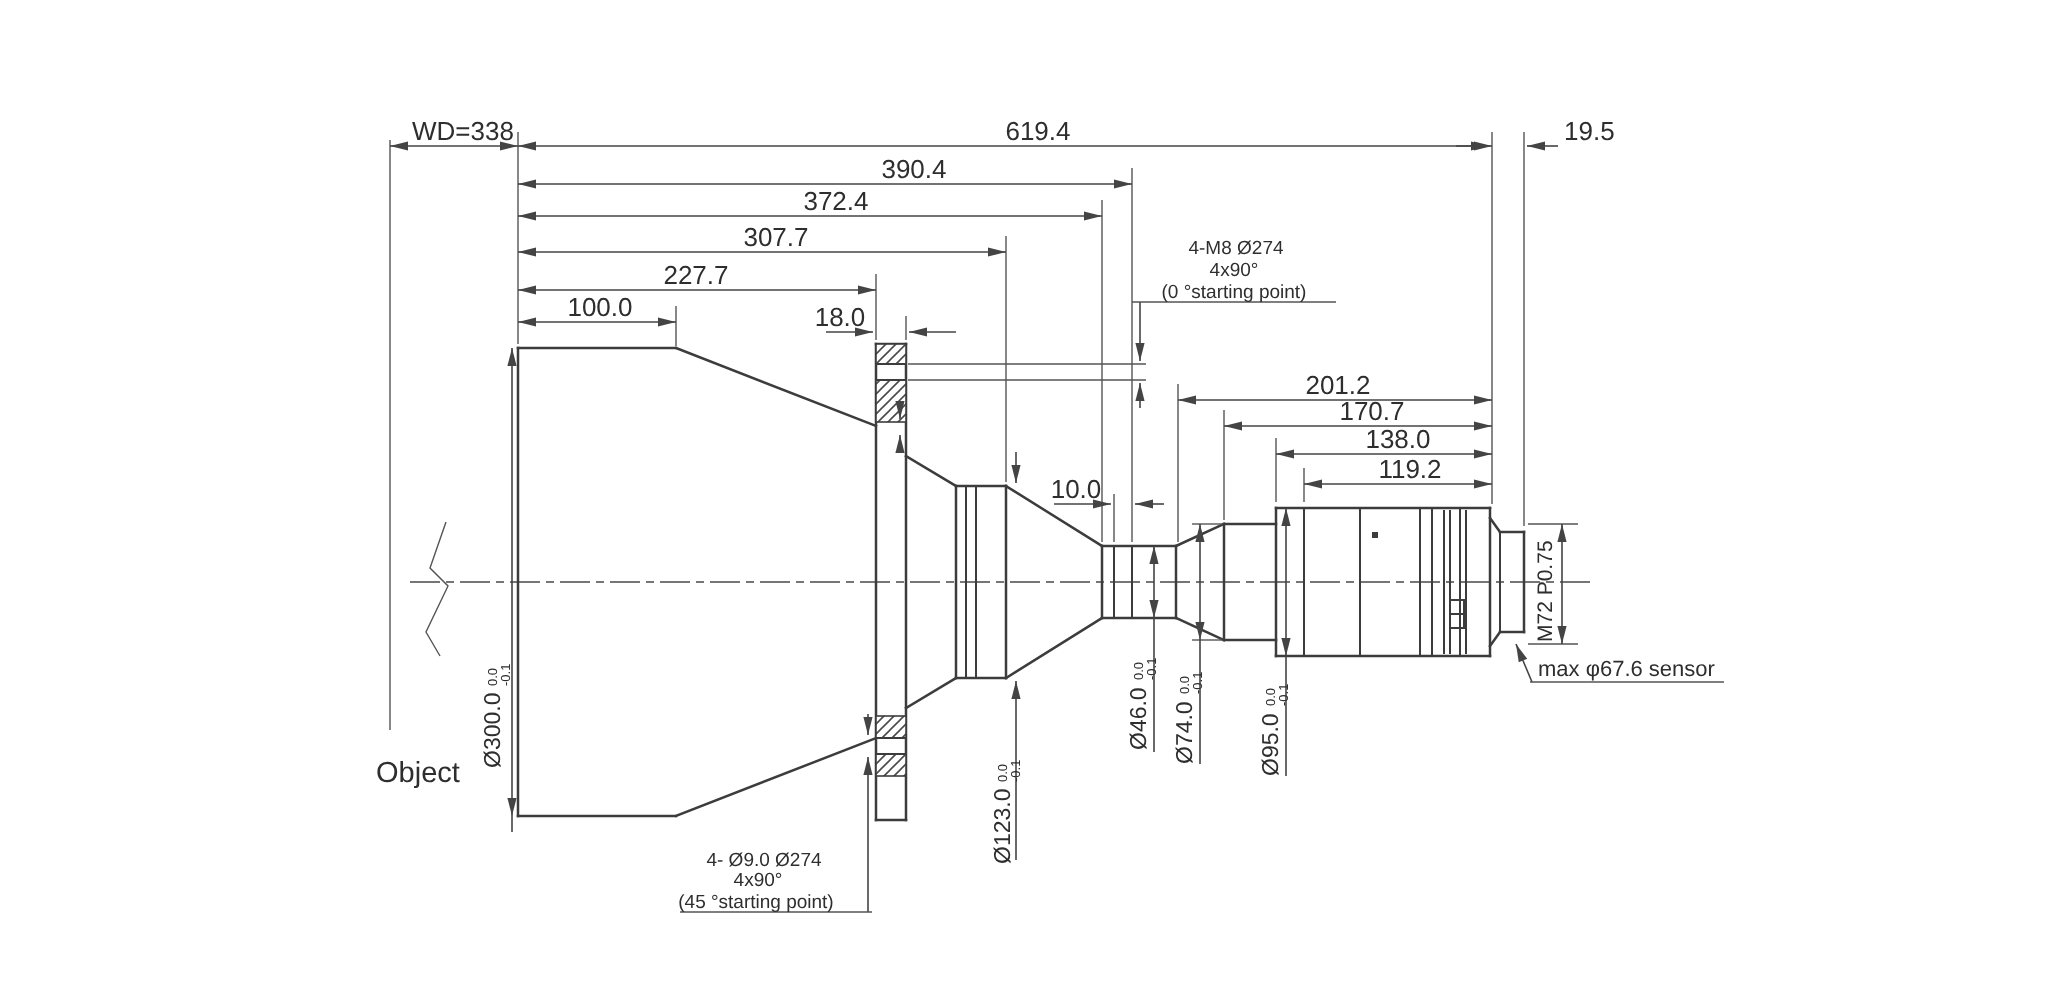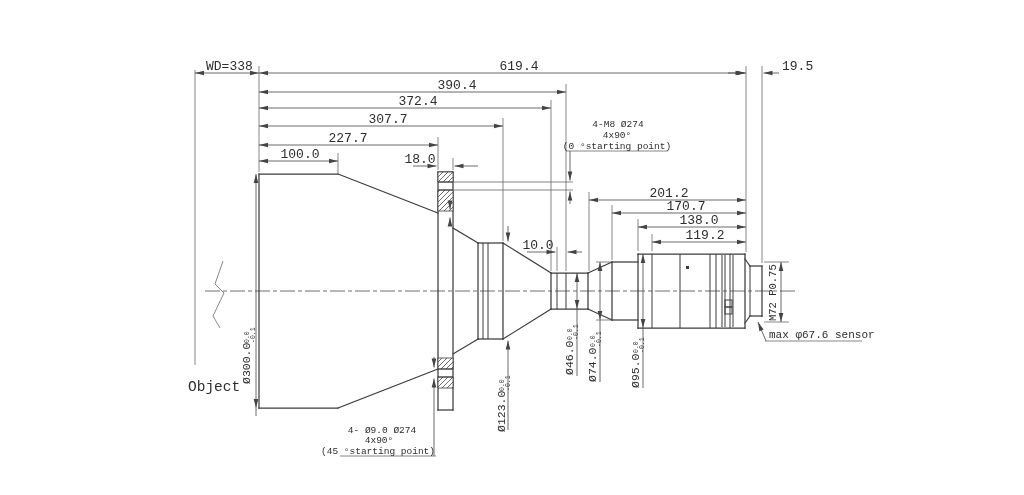--- a/index.html
+++ b/index.html
@@ -1,18 +1,18 @@
 <!DOCTYPE html>
 <html><head>
 <meta charset="utf-8">
 <style>
   html,body{margin:0;padding:0;background:#f4f4f4;}
   .stage{
     width:1024px;height:495px;position:relative;background:#ffffff;
-    font-family:Liberation Mono, monospace;overflow:hidden;
+    font-family:Liberation Sans, sans-serif;overflow:hidden;
   }
   svg{position:absolute;left:0;top:0;}
   .outline{stroke:#3c3c3c;stroke-width:1.25;fill:none;stroke-linecap:square;}
   .inner{stroke:#3c3c3c;stroke-width:1;fill:none;}
   .thin{stroke:#555;stroke-width:0.7;fill:none;}
   .dim{stroke:#444;stroke-width:0.8;fill:none;}
   .hatchrect{stroke:#3c3c3c;stroke-width:0.8;}
   .center{stroke:#4a4a4a;stroke-width:0.8;fill:none;stroke-dasharray:15 3 4 3;}
   text{fill:#2e2e2e;}
   .dimtext{font-size:13px;}

